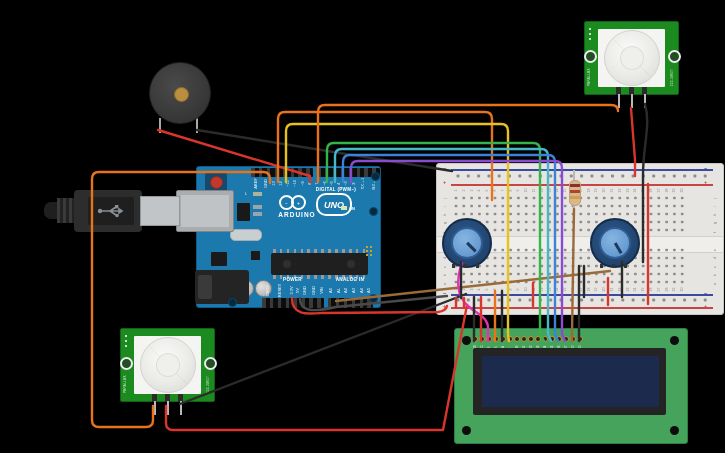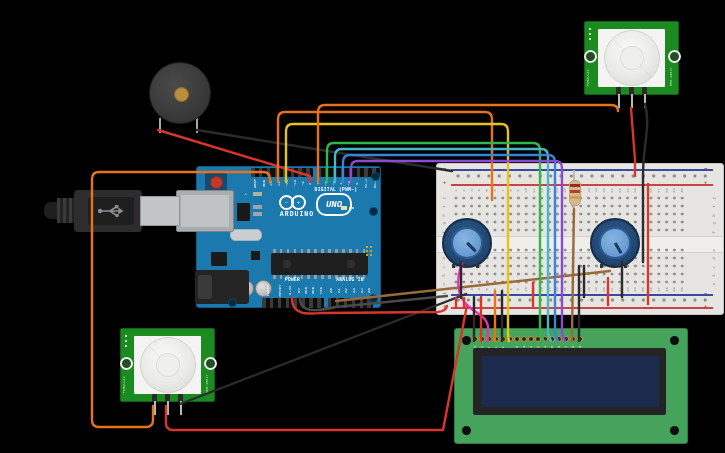--- a/index.html
+++ b/index.html
@@ -1,17 +1,17 @@
 <!DOCTYPE html>
 <html><head>
 <meta charset="utf-8">
 <style>
   html,body{margin:0;background:#000;}
   #stage{position:relative;width:725px;height:450px;background:#000;overflow:hidden;
-         font-family:Liberation Mono, monospace;border-radius:29px;}
+         font-family:Liberation Sans, sans-serif;border-radius:29px;}
   .abs{position:absolute;}
   
   #arduino{position:absolute;left:196px;top:166px;width:183px;height:140px;
            background:#1b79ae;border:1px solid #0f5c8c;border-radius:3px;}
   .pinstrip{position:absolute;background:#121212;
             background-image:repeating-linear-gradient(90deg,#3a3a3a 0 3.5px,#0d0d0d 3.5px 7.9px);
             border-radius:1px;}
   .vlabels{position:absolute;display:flex;}
   .vlabels span{flex:1;display:flex;align-items:center;justify-content:center;
                 transform:rotate(-90deg);font-size:4px;line-height:1;color:#f2f2f2;white-space:nowrap;}

